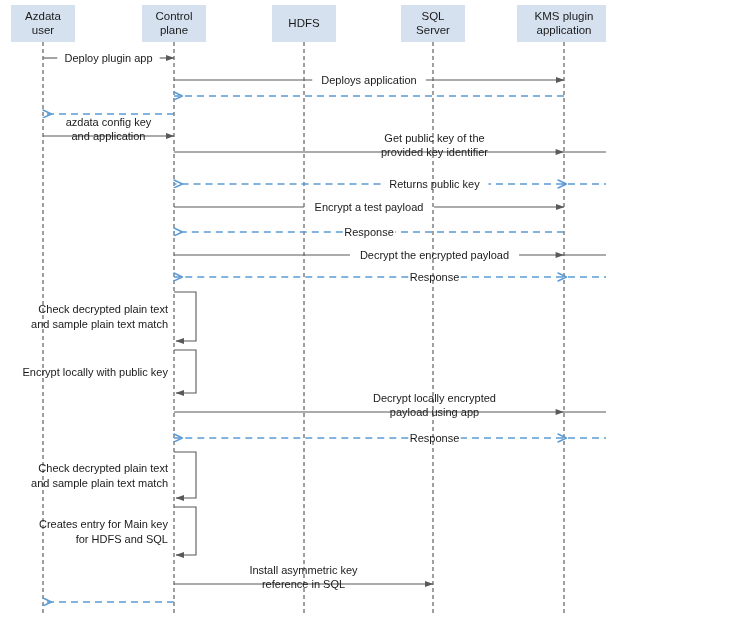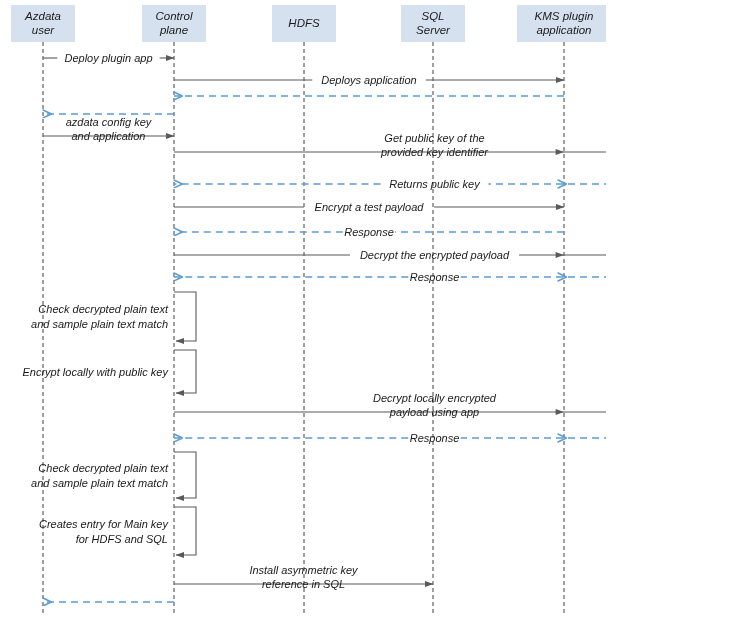--- a/index.html
+++ b/index.html
@@ -7,21 +7,20 @@
     padding: 0;
     background: #ffffff;
   }
   #diagram-root {
     position: relative;
     width: 606px;
     height: 621px;
     background: #ffffff;
     font-family: "Liberation Sans", sans-serif;
     overflow: hidden;
-    font-style: italic;
   }
   svg#seq-svg {
     position: absolute;
     left: 0;
     top: 0;
     width: 737px;
     height: 621px;
   }
   .actor-box-rect {
     fill: #d6e1ef;

